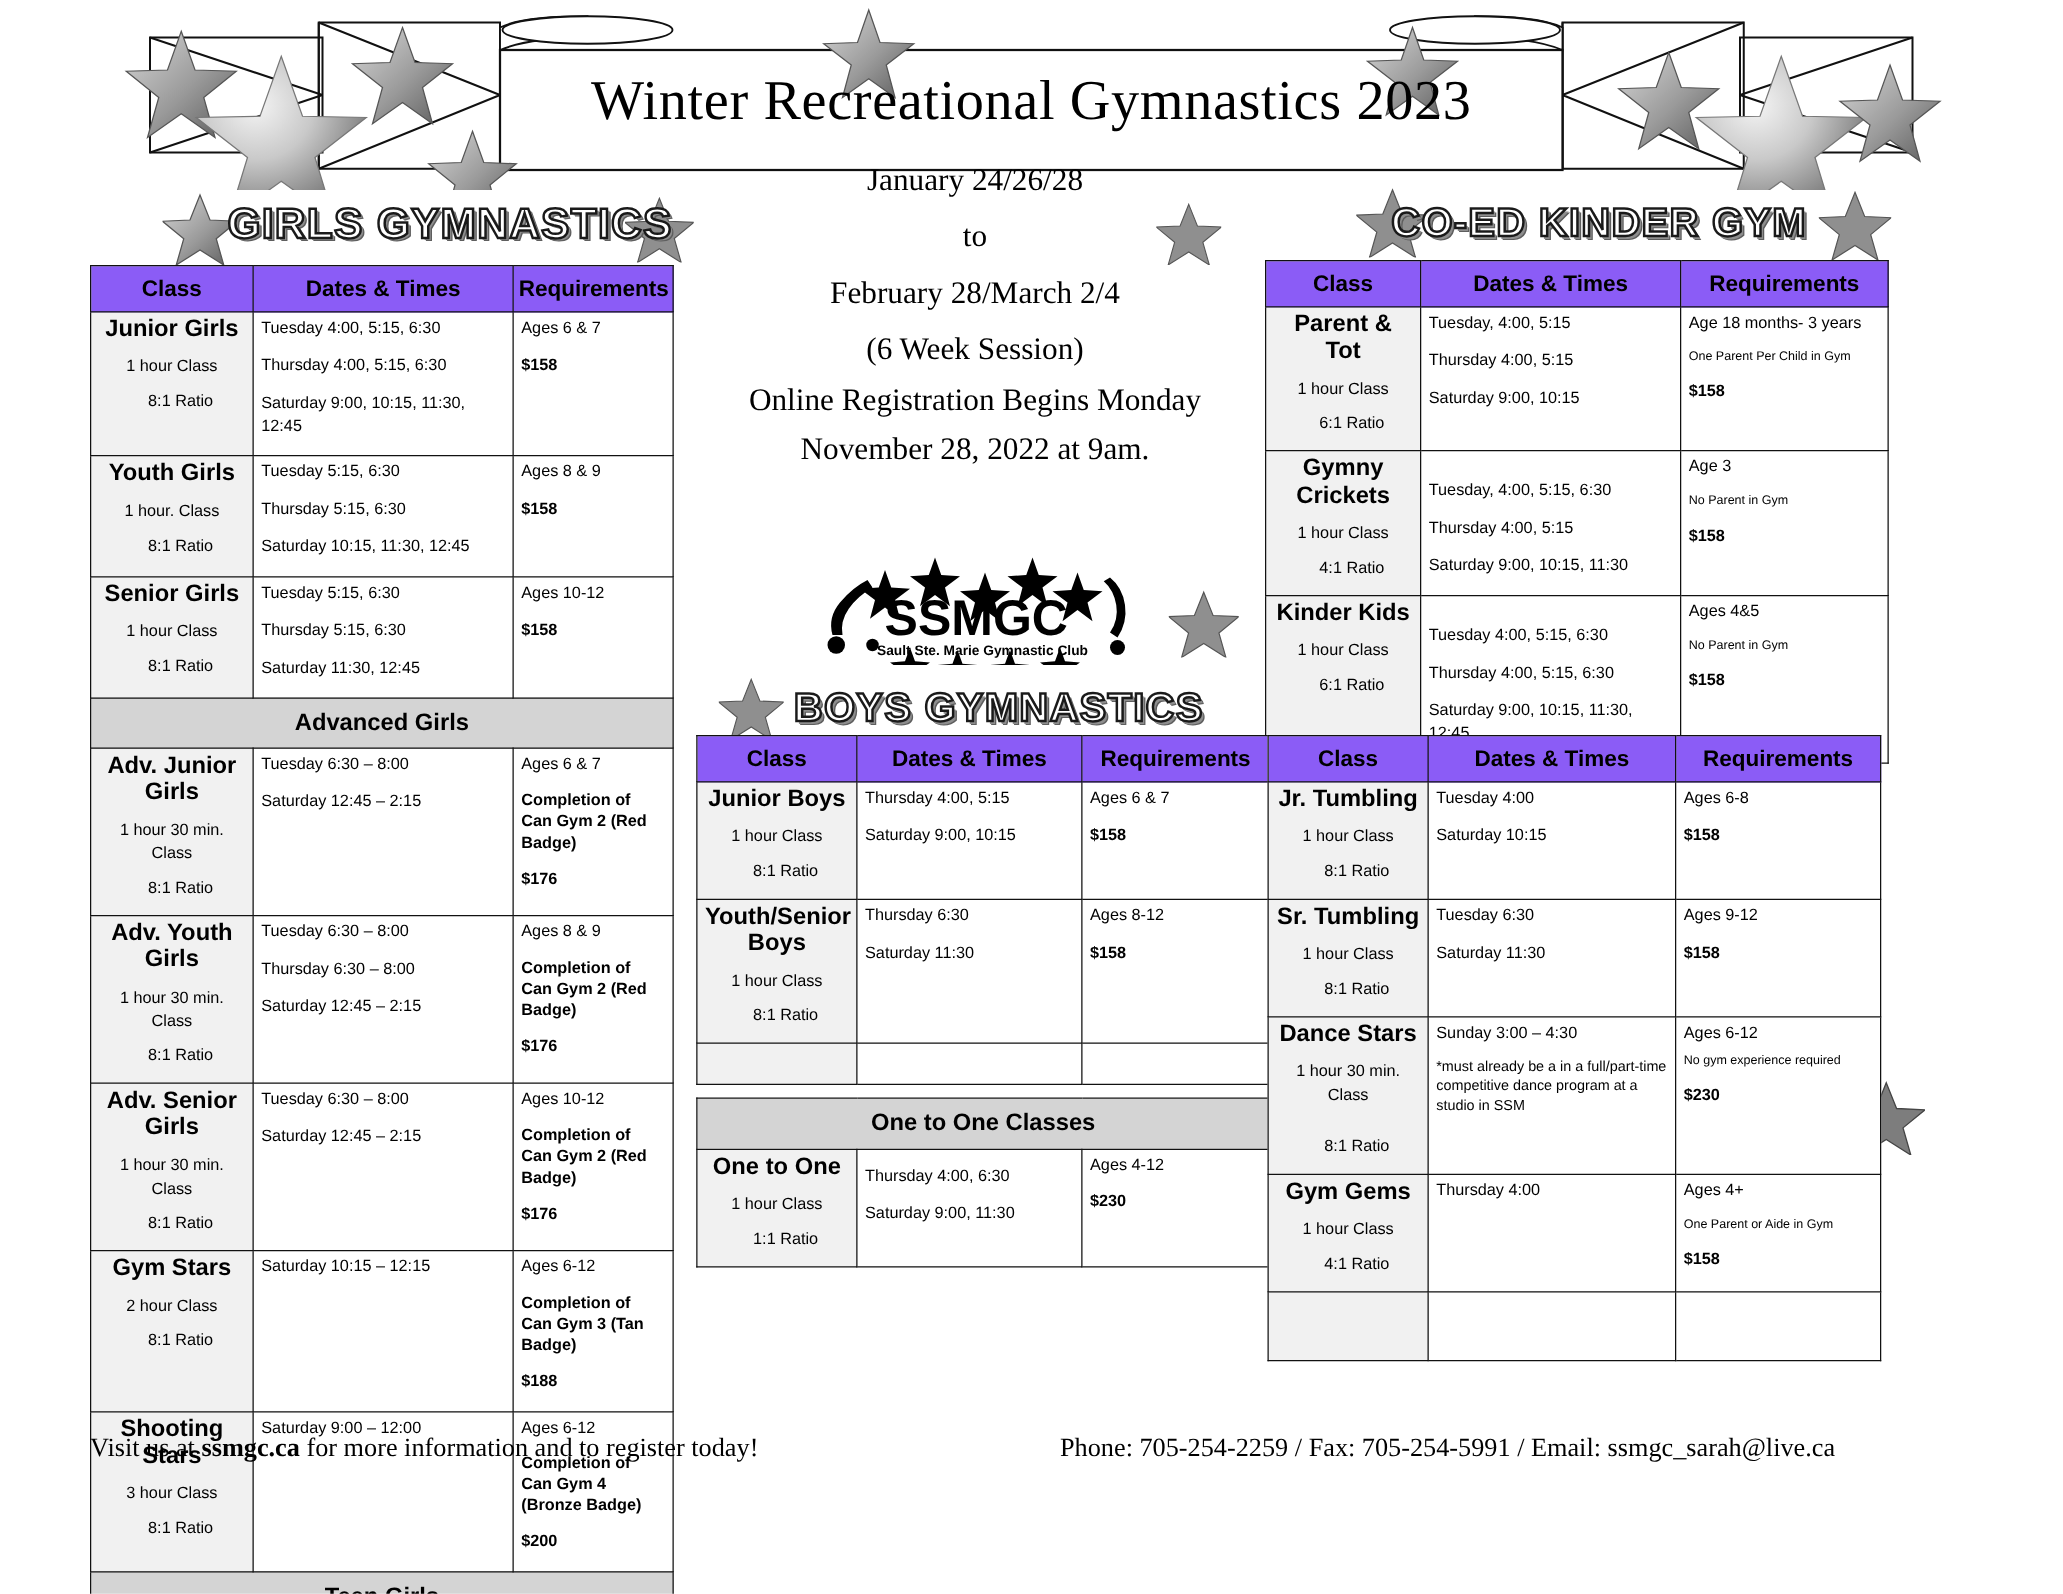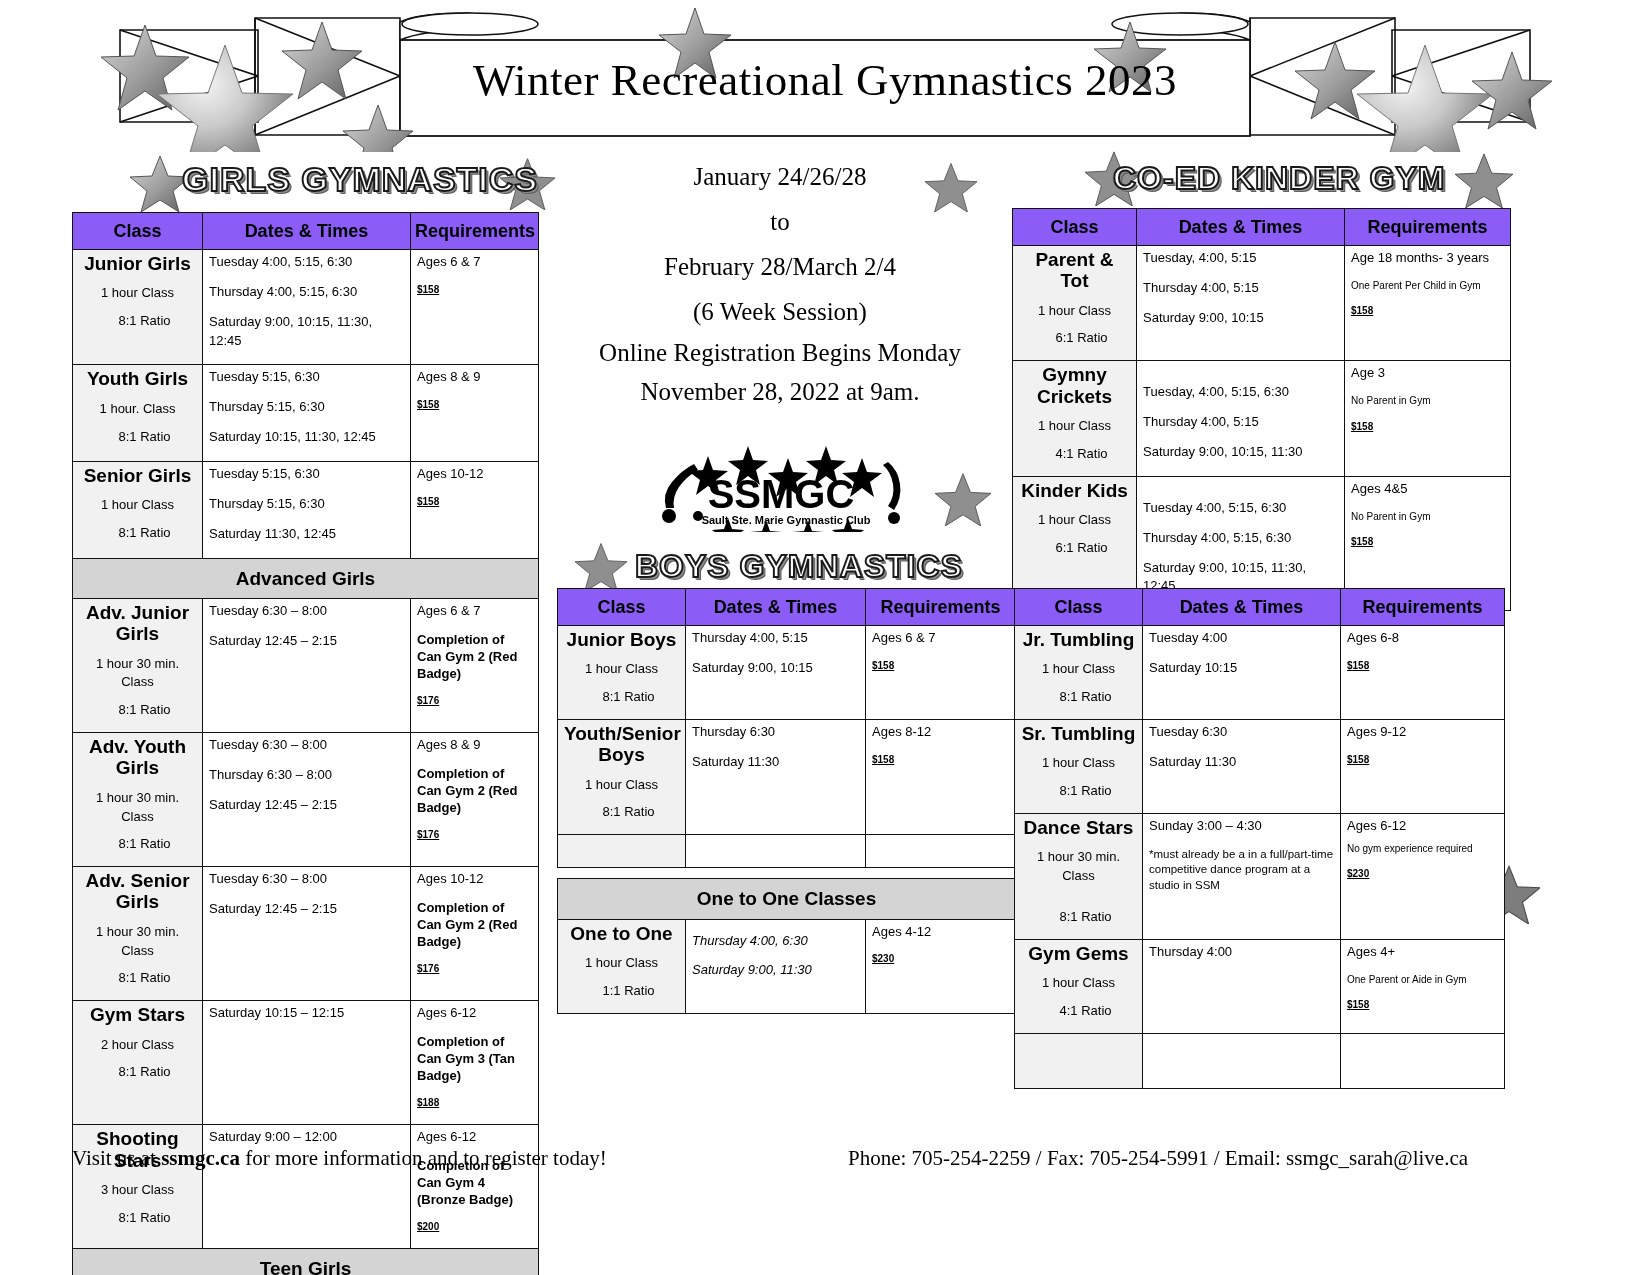--- a/index.html
+++ b/index.html
@@ -28,21 +28,21 @@
     font-weight:bold;
     font-style:normal;
     letter-spacing:1px;
     color:#ffffff;
     -webkit-text-stroke:2px #1a1a1a;
     text-shadow:2px 2px 0 #8e8e8e, 3px 3px 0 #5e5e5e;
     white-space:nowrap;
   }
   
   .center-col{
-    position:absolute;left:560px;top:164px;width:440px;
+    position:absolute;left:560px;top:132px;width:440px;
     text-align:center;
     font-family:"Liberation Serif",serif;
     font-size:25px;
     line-height:1.0;
   }
   .center-col div{margin-bottom:20px;}
   
   table.sched{
     border-collapse:collapse;
     position:absolute;
@@ -76,21 +76,21 @@
   td.classcell .cmeta{
     font-size:13px;display:block;margin-bottom:9px;font-weight:normal;
   }
   td.classcell .cmeta.indent{padding-left:14px;}
   td.times{font-size:14px;}
   td.times .tline{display:block;margin-bottom:11px;}
   td.times .note{font-size:11.5px;line-height:1.35;display:block;margin-top:8px;}
   td.req{font-size:13px;}
   td.req .rline{display:block;margin-bottom:11px;}
   td.req .small{font-size:10px;}
-  td.req .price{font-weight:bold;font-size:10px;text-decoration:underline;}
+  td.req .price{font-weight:bold;font-size:13px;}
   td.req .bold{font-weight:bold;line-height:1.3;}
   tr.subhead td{
     background:#d4d4d4;
     text-align:center;
     font-size:19px;
     font-weight:bold;
     padding:6px 4px;
   }
   tr.blank td{height:26px;background:#f1f1f1;border-top:1px solid #111;}
   
@@ -510,21 +510,21 @@
   <tbody>
       <tr class="subhead">
     <td colspan="3">One to One Classes</td>
   </tr>
   <tr>
     <td class="classcell">
       <span class="cname">One to One</span>
       <span class="cmeta">1 hour Class</span>
       <span class="cmeta indent">1:1 Ratio</span>
     </td>
-    <td class="times" style="padding-top:12px;font-style:italic;">
+    <td class="times" style="padding-top:12px;">
       <span class="tline">Thursday 4:00, 6:30</span>
       <span class="tline">Saturday 9:00, 11:30</span>
     </td>
     <td class="req">
       <span class="rline">Ages 4-12</span>
       <span class="rline price">$230</span>
     </td>
   </tr>
 </tbody>
   </table>

